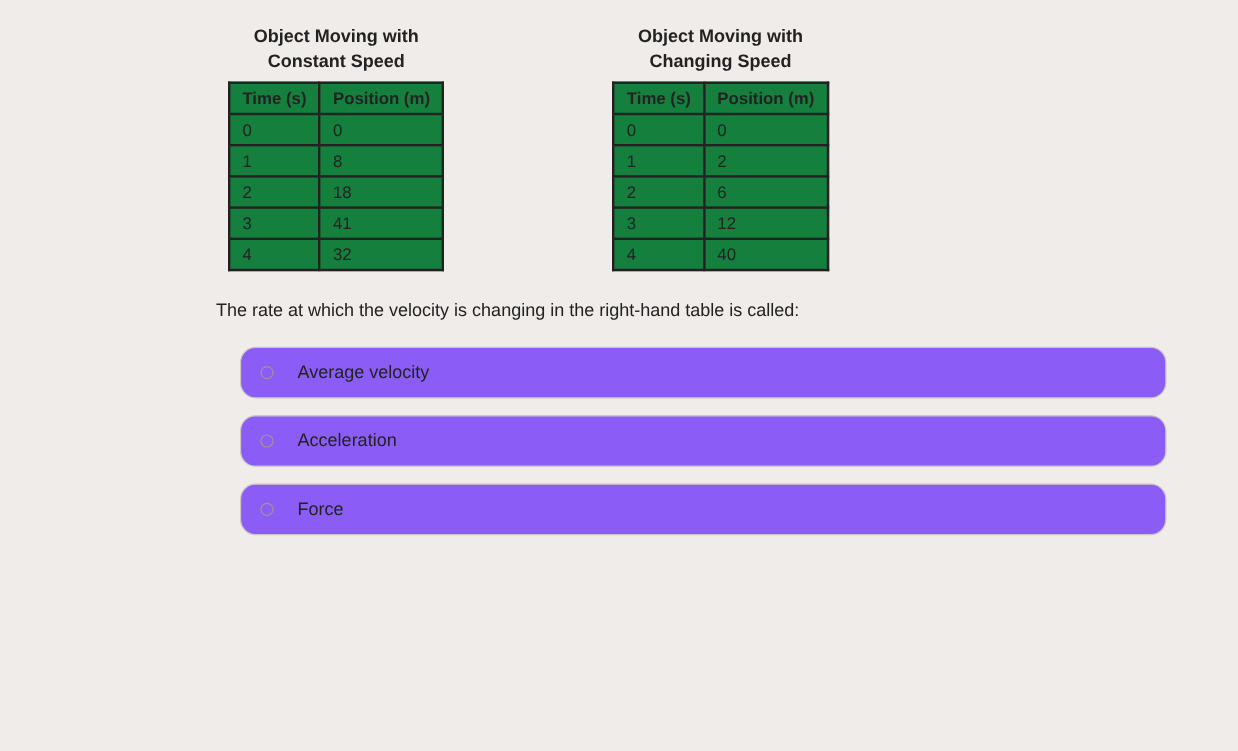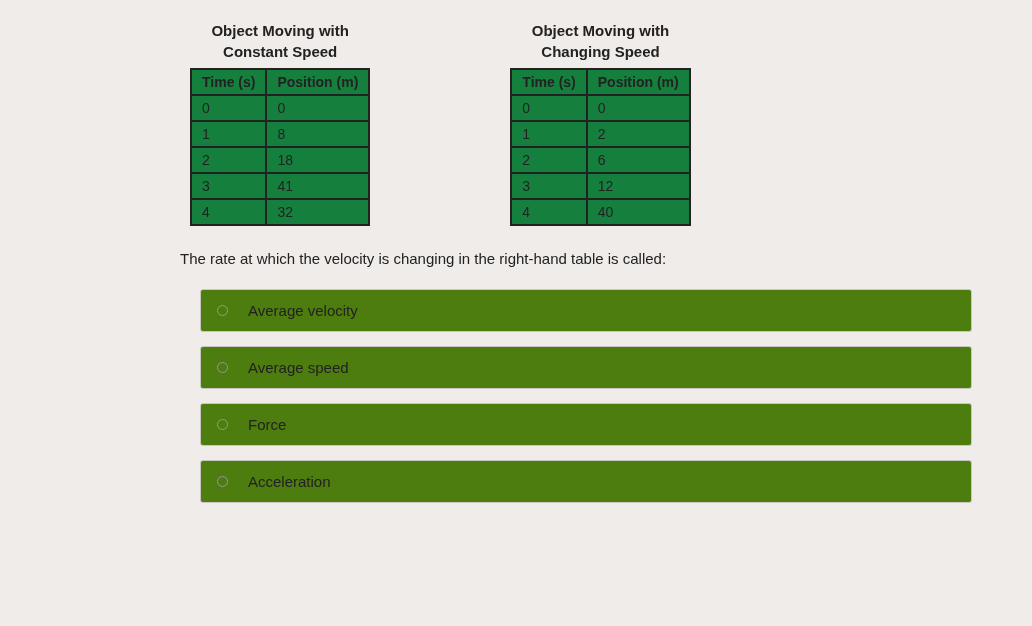--- a/index.html
+++ b/index.html
@@ -46,26 +46,26 @@
     margin: 0 0 22px 150px;
   }
   .options {
     display: flex;
     flex-direction: column;
     gap: 14px;
     padding: 0 30px 0 170px;
   }
   .option {
     border: 1px solid #c9c6c4;
-    border-radius: 3px;
+    border-radius: 13px;
     padding: 12px 16px;
     display: flex;
     align-items: center;
     gap: 20px;
-    background: #4d7c0f;
+    background: #8b5cf6;
     cursor: pointer;
     font-size: 15px;
   }
   .radio {
     width: 11px;
     height: 11px;
     border: 1.5px solid #9a9795;
     border-radius: 50%;
     flex: 0 0 auto;
     background: transparent;
@@ -146,23 +146,19 @@
 
 <div class="question">The rate at which the velocity is changing in the right-hand table is called:</div>
 
 <div class="options">
   <label class="option">
     <span class="radio"></span>
     <span>Average velocity</span>
   </label>
   <label class="option">
     <span class="radio"></span>
-    <span>Average speed</span>
+    <span>Acceleration</span>
   </label>
   <label class="option">
     <span class="radio"></span>
     <span>Force</span>
   </label>
-  <label class="option">
-    <span class="radio"></span>
-    <span>Acceleration</span>
-  </label>
 </div>
 
 </body></html>

